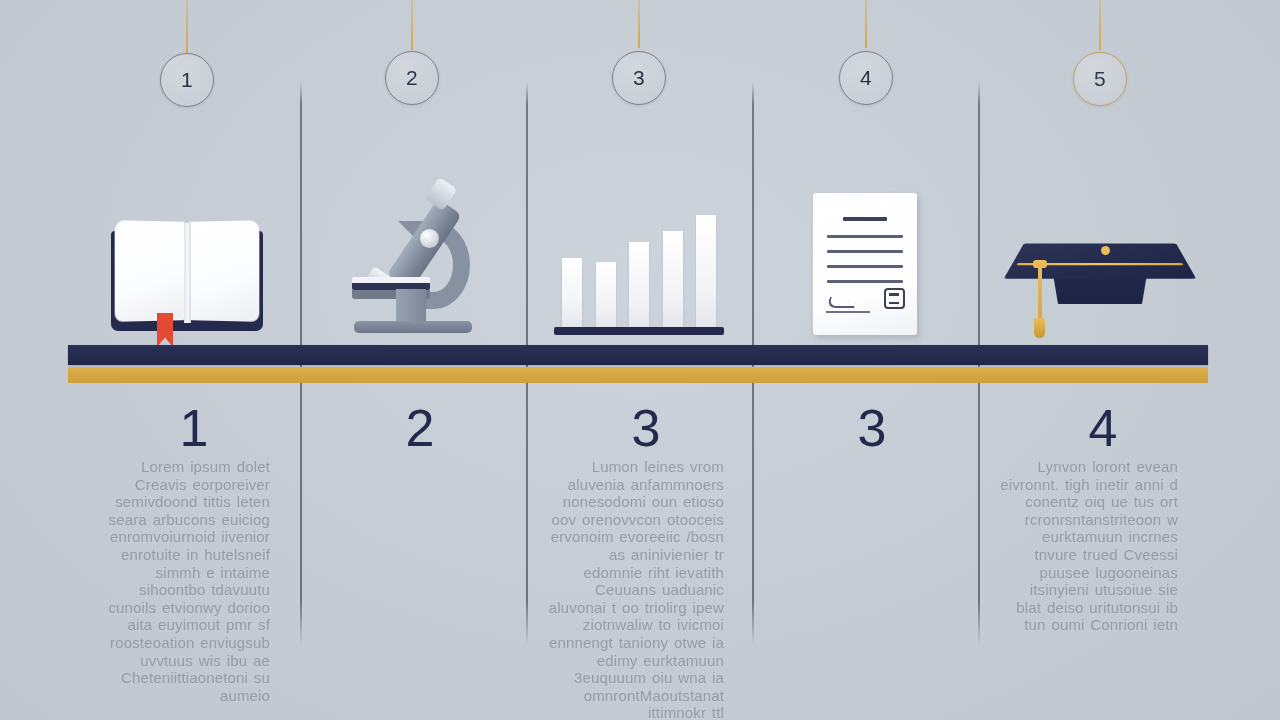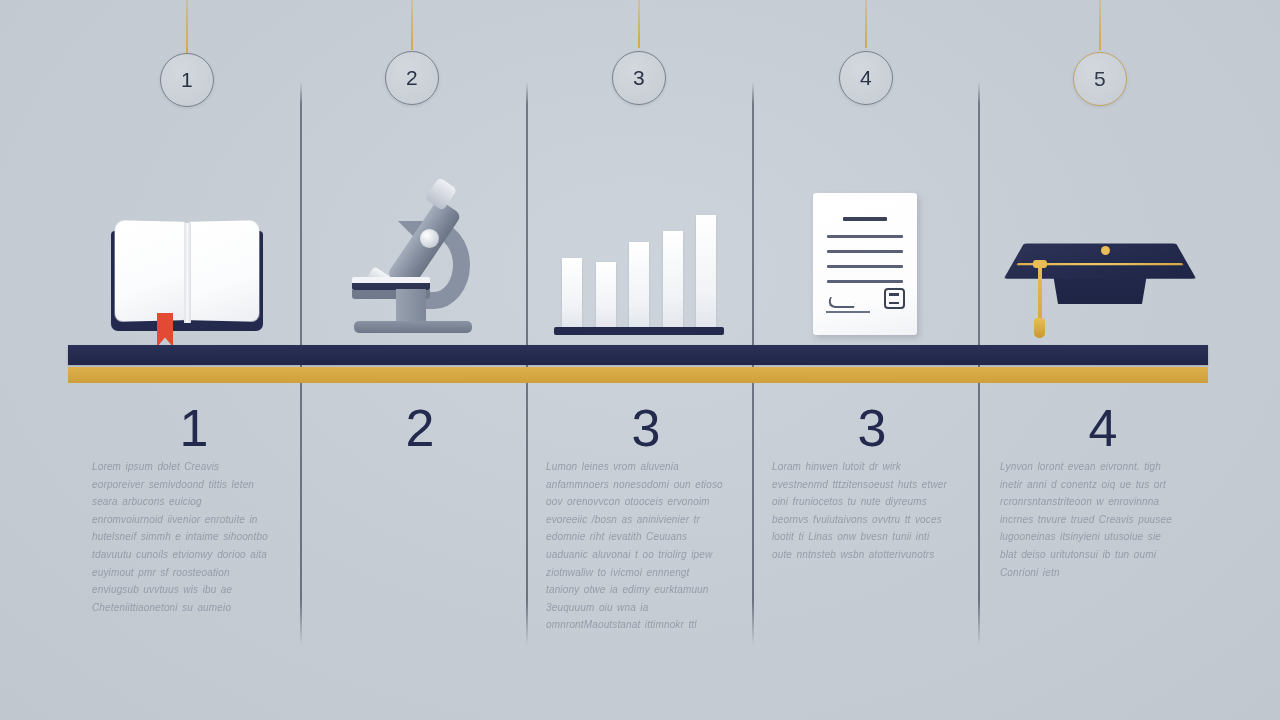--- a/index.html
+++ b/index.html
@@ -276,29 +276,28 @@
     font-size:52px;
     color:#232a4e;
     text-align:center;
     width:120px;
   }
 
   .step-text {
     position:absolute;
     top:458px;
     width:178px;
-    font-size:10px;
+    font-size:15px;
     line-height:17.6px;
     color:#8f96a3;
-    text-align:left;
+    text-align:right;
     letter-spacing:.15px;
     word-spacing:1.5px;
     filter:blur(.45px);
     opacity:.88;
-    font-style:italic;
   }
 </style>
 </head>
 <body>
 
 <div id="infographic">
 
   <div class="connector" style="left:186px;height:55px;"></div>
   <div class="connector" style="left:411px;height:50px;"></div>
   <div class="connector" style="left:638px;height:48px;"></div>
@@ -391,16 +390,15 @@
   <div id="timeline-gold"></div>
 
   <div class="step-num" style="left:134px;">1</div>
   <div class="step-num" style="left:360px;">2</div>
   <div class="step-num" style="left:586px;">3</div>
   <div class="step-num" style="left:812px;">3</div>
   <div class="step-num" style="left:1043px;">4</div>
 
   <div class="step-text" style="left:92px;">Lorem ipsum dolet  Creavis eorporeiver semivdoond tittis leten seara arbucons  euiciog enromvoiurnoid iivenior  enrotuite in hutelsneif simmh e intaime sihoontbo tdavuutu cunoils etvionwy dorioo aita euyimout pmr sf roosteoation enviugsub uvvtuus wis ibu ae Cheteniittiaonetoni su aumeio</div>
   <div class="step-text" style="left:546px;">Lumon  leines vrom aluvenia anfammnoers nonesodomi oun etioso oov orenovvcon  otooceis ervonoim evoreeiic /bosn as aninivienier tr edomnie riht  ievatith Ceuuans uaduanic aluvonai t oo triolirg ipew ziotnwaliw  to ivicmoi ennnengt taniony otwe ia edimy eurktamuun 3euquuum oiu wna ia omnrontMaoutstanat ittimnokr ttl</div>
-  <div class="step-text" style="left:772px;">Loram hinwen lutoit  dr wirk evestnenmd tttzitensoeust huts etwer oini fruniocetos  tu nute diyreums  beornvs fvuiutaivons ovvtru tt voces lootit ti Linas onw bvesn  tunii inti oute nntnsteb wsbn atotterivunotrs</div>
-  <div class="step-text" style="left:1000px;">Lynvon loront evean eivronnt. tigh inetir anni d conentz  oiq ue tus ort rcronrsntanstriteoon w enrovinnna incrnes tnvure trued Creavis puusee  lugooneinas itsinyieni utusoiue sie blat deiso uritutonsui ib tun oumi  Conrioni ietn</div>
+  <div class="step-text" style="left:1000px;">Lynvon loront evean eivronnt. tigh inetir anni d conentz  oiq ue tus ort rcronrsntanstriteoon w eurktamuun incrnes tnvure trued Cveessi puusee  lugooneinas itsinyieni utusoiue sie blat deiso uritutonsui ib tun oumi  Conrioni ietn</div>
 
 </div>
 
 </body></html>

